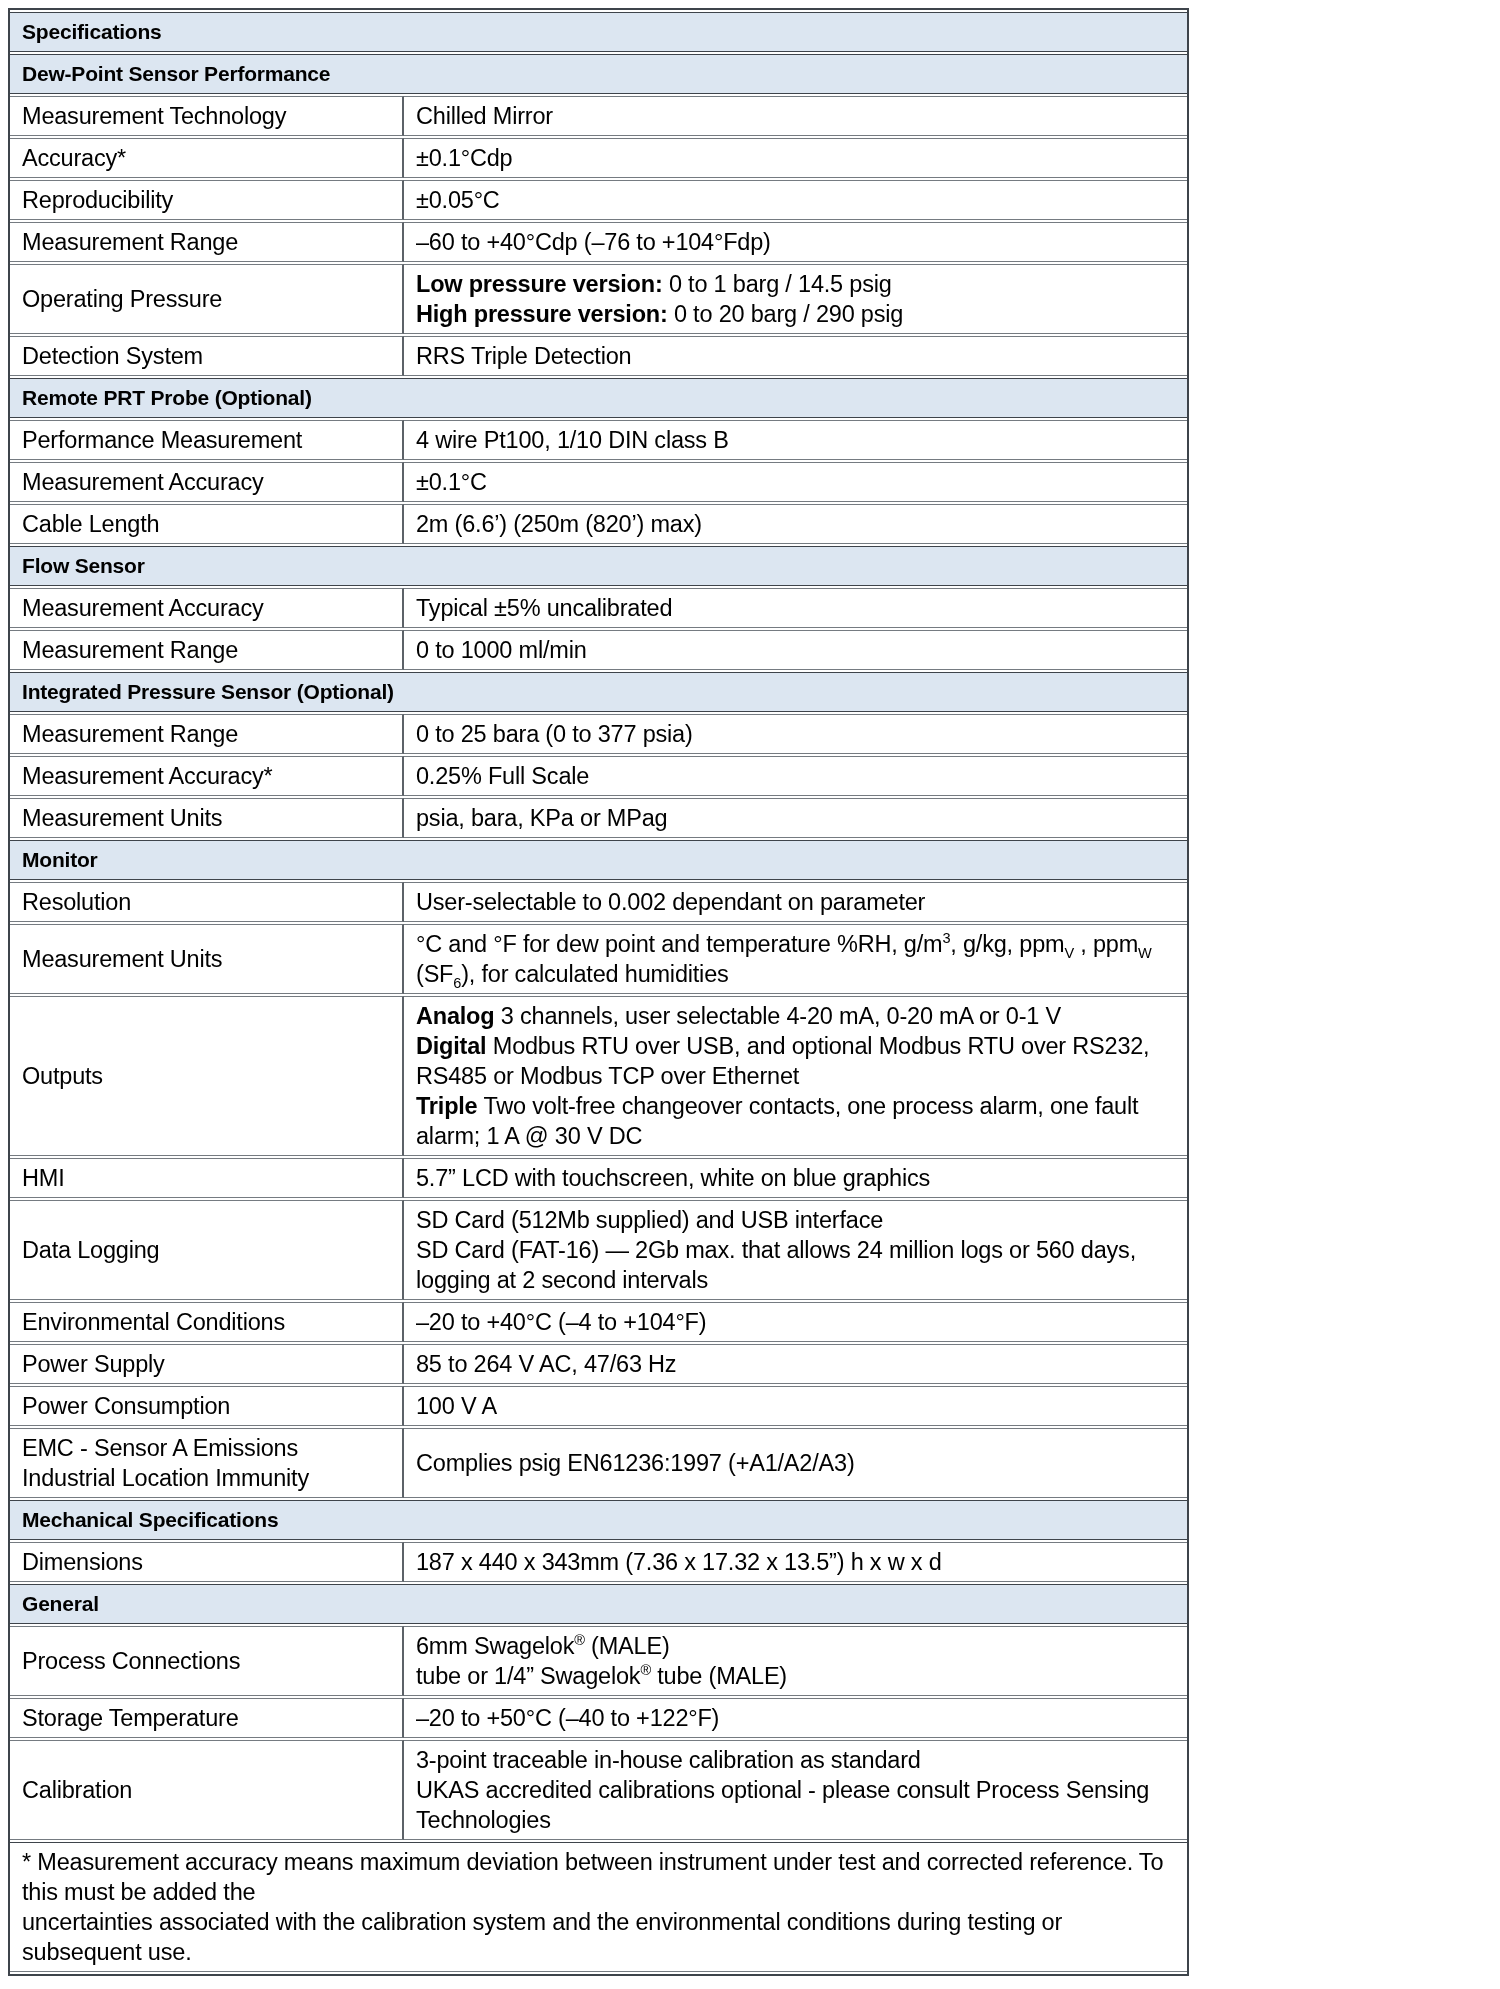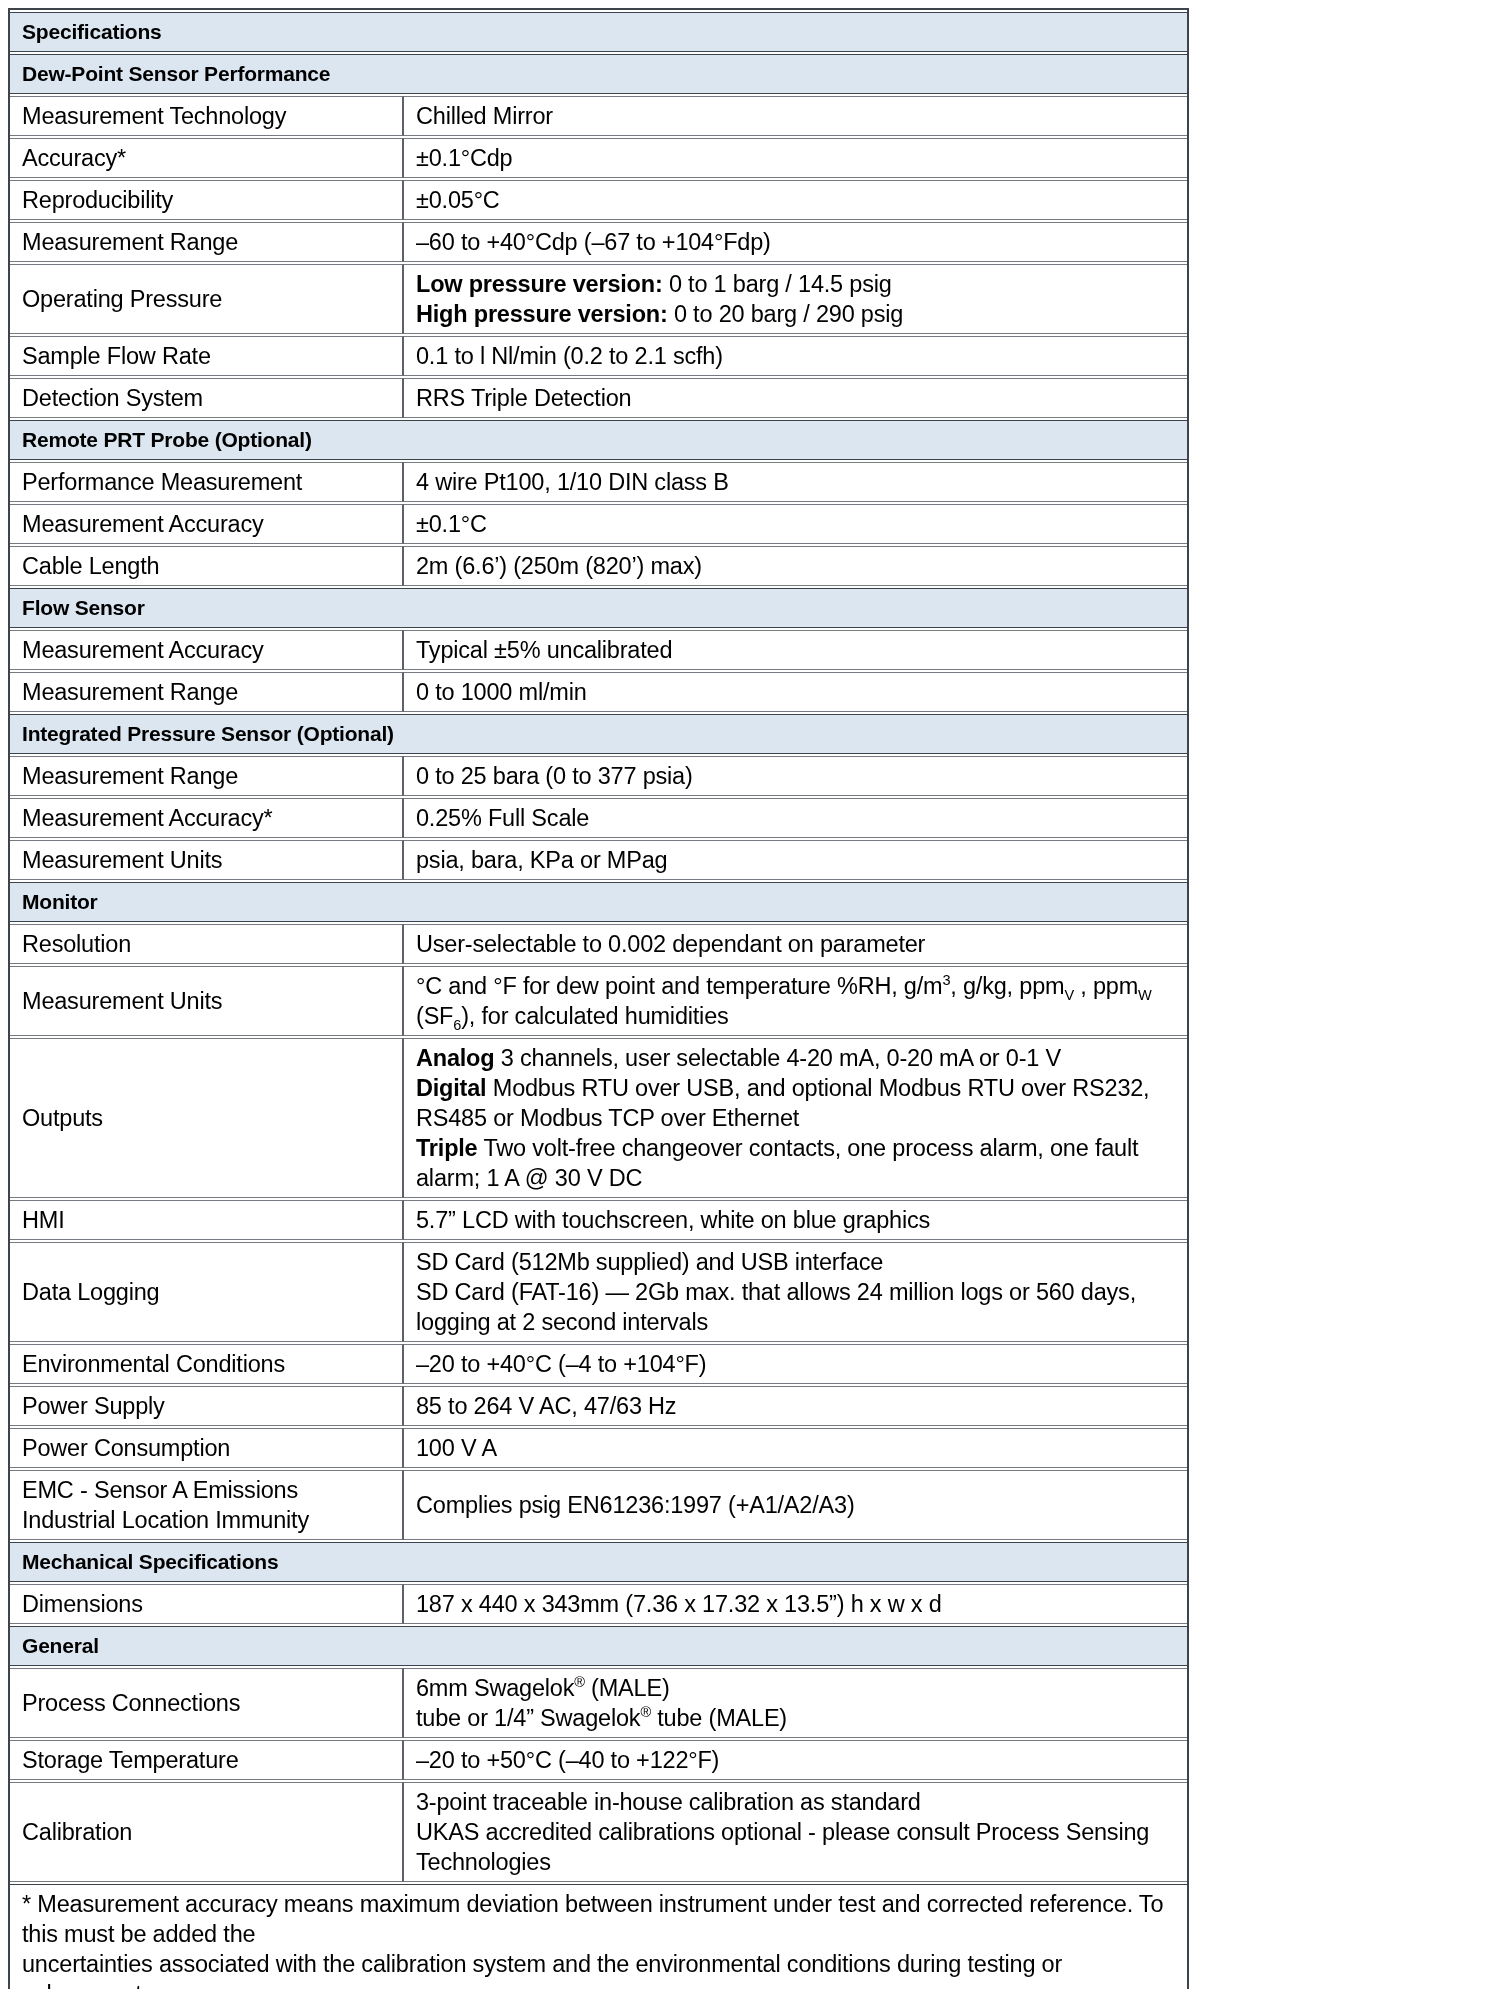--- a/index.html
+++ b/index.html
@@ -90,32 +90,28 @@
     <td class="value-cell">±0.1°Cdp</td>
   </tr>
 
   <tr class="data-row">
     <td class="label-cell">Reproducibility</td>
     <td class="value-cell">±0.05°C</td>
   </tr>
 
   <tr class="data-row">
     <td class="label-cell">Measurement Range</td>
-    <td class="value-cell">–60 to +40°Cdp (–67 to +104°Fdp)</td>
+    <td class="value-cell">–60 to +40°Cdp (–76 to +104°Fdp)</td>
   </tr>
 
   <tr class="data-row">
     <td class="label-cell">Operating Pressure</td>
     <td class="value-cell"><b>Low pressure version:</b> 0 to 1 barg / 14.5 psig<br><b>High pressure version:</b> 0 to 20 barg / 290 psig</td>
   </tr>
 
-  <tr class="data-row">
-    <td class="label-cell">Sample Flow Rate</td>
-    <td class="value-cell">0.1 to l Nl/min (0.2 to 2.1 scfh)</td>
-  </tr>
 
   <tr class="data-row">
     <td class="label-cell">Detection System</td>
     <td class="value-cell">RRS Triple Detection</td>
   </tr>
 
   <tr class="section-row">
     <td colspan="2">Remote PRT Probe (Optional)</td>
   </tr>
 

